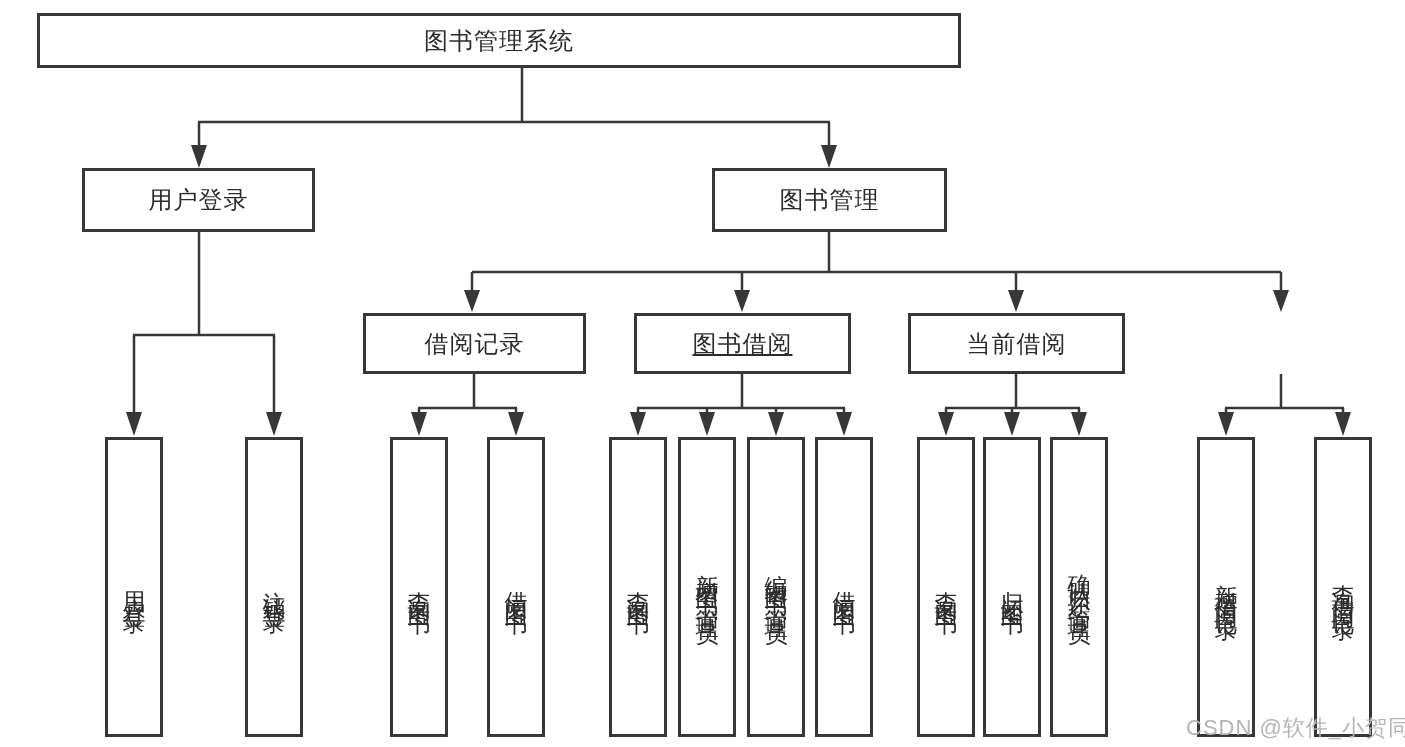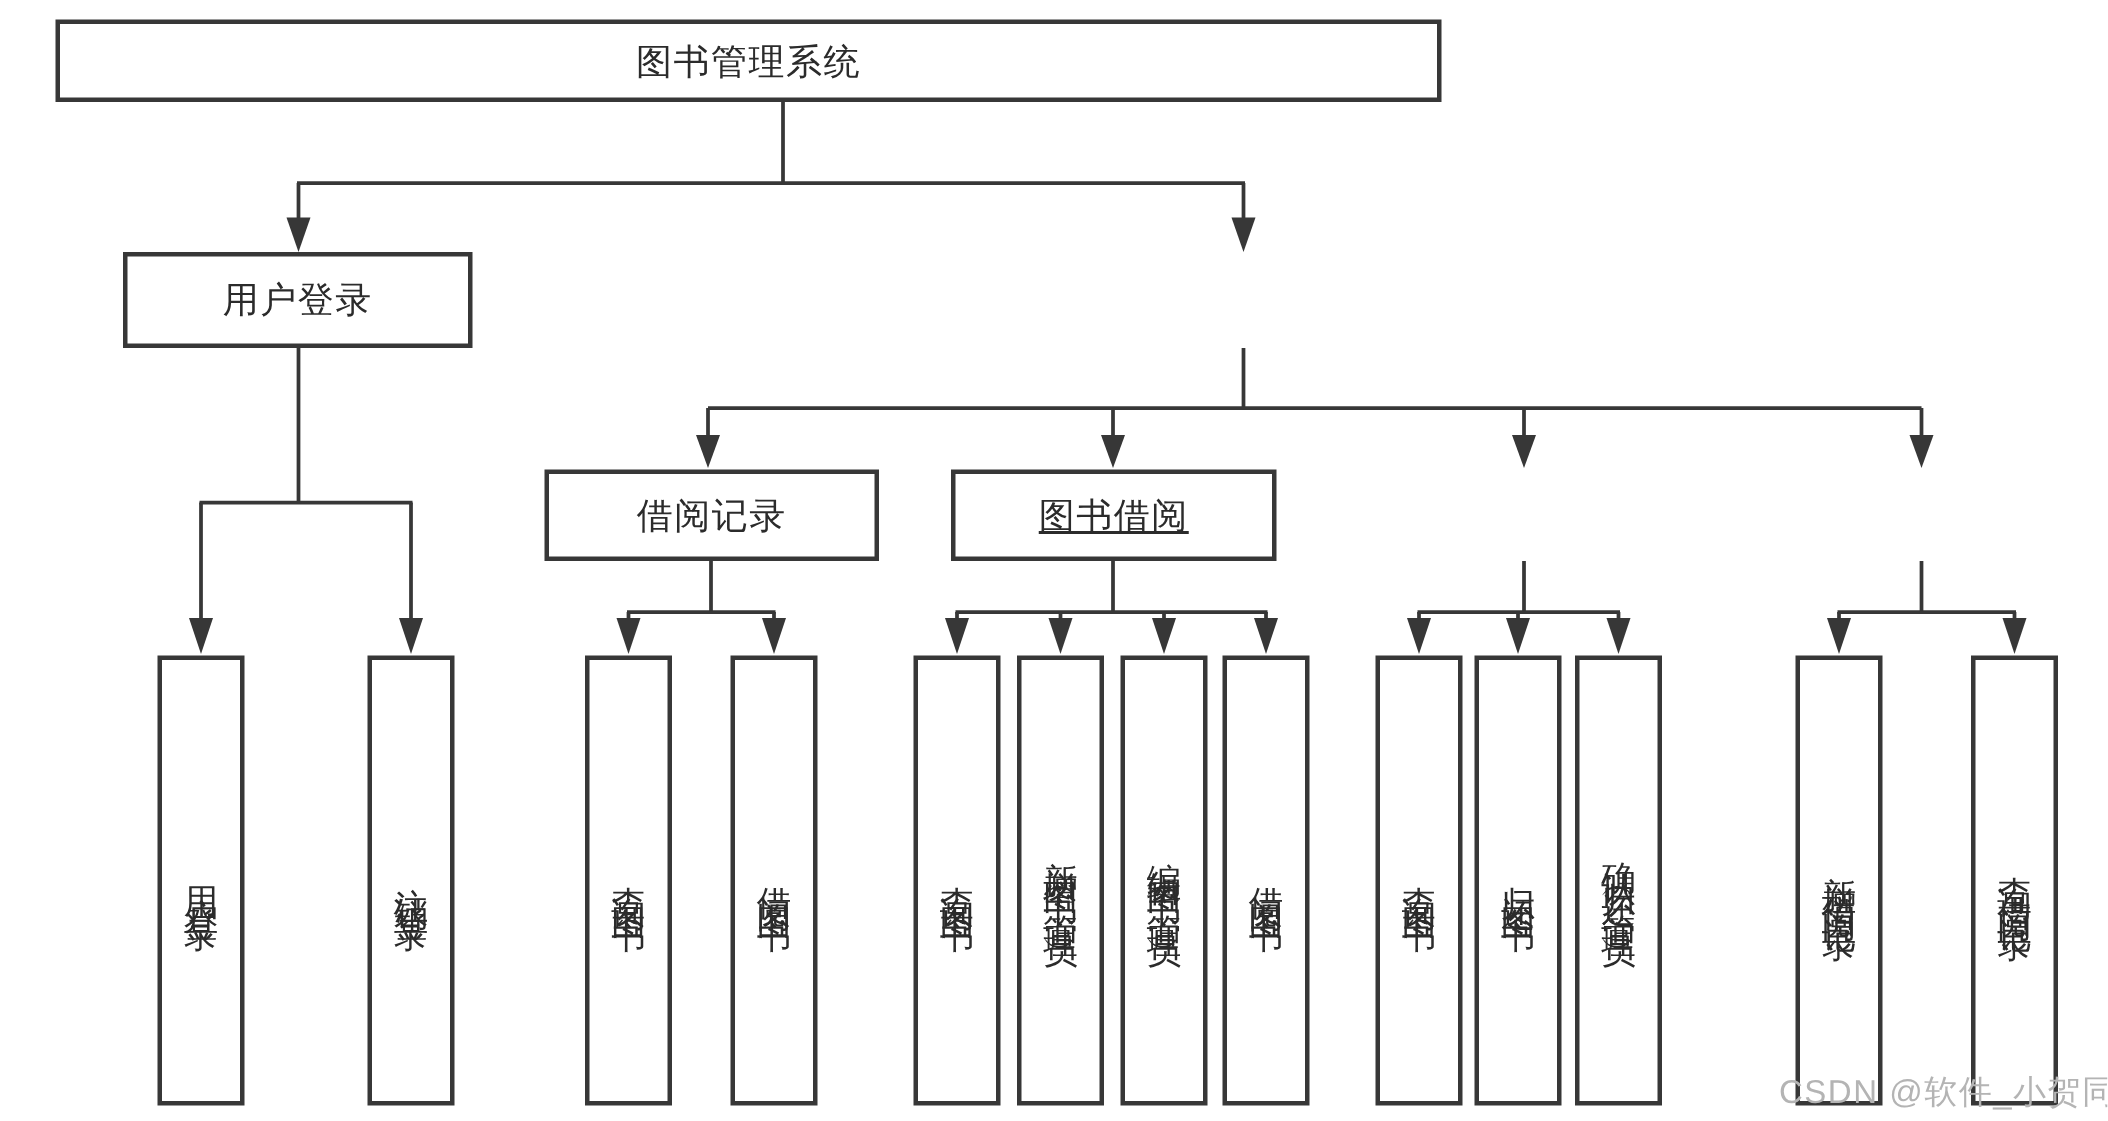--- a/index.html
+++ b/index.html
@@ -97,26 +97,32 @@
     </g>
   </svg>
 
   <div class="box hbox" style="left:22px; top:13px; width:924px; height:55px;margin-left:15px;">
     <span>图书管理系统</span>
   </div>
 
   <div class="box hbox" style="left:82px; top:168px; width:233px; height:64px;">
     <span>用户登录</span>
   </div>
+  <div class="box hbox" style="left:712px; top:168px; width:235px; height:64px;">
+    <span>图书管理</span>
+  </div>
 
   <div class="box hbox" style="left:363px; top:313px; width:223px; height:61px;">
     <span>借阅记录</span>
   </div>
   <div class="box hbox" style="left:634px; top:313px; width:217px; height:61px;text-decoration:underline;">
     <span>图书借阅</span>
+  </div>
+  <div class="box hbox" style="left:908px; top:313px; width:217px; height:61px;">
+    <span>当前借阅</span>
   </div>
 
   <div class="box vbox" style="left:105px; top:437px; width:58px; height:300px;">
     <span>用户登录</span>
   </div>
   <div class="box vbox" style="left:245px; top:437px; width:58px; height:300px;">
     <span>注销登录</span>
   </div>
 
   <div class="box vbox" style="left:390px; top:437px; width:58px; height:300px;">

